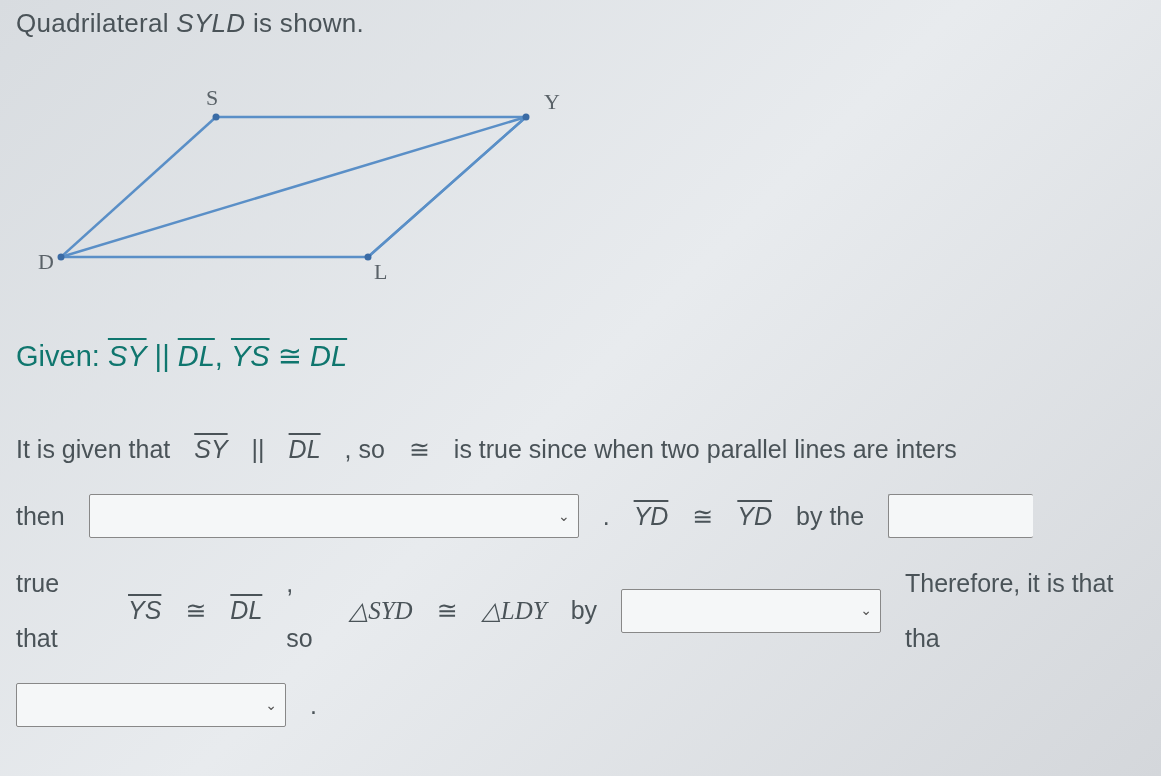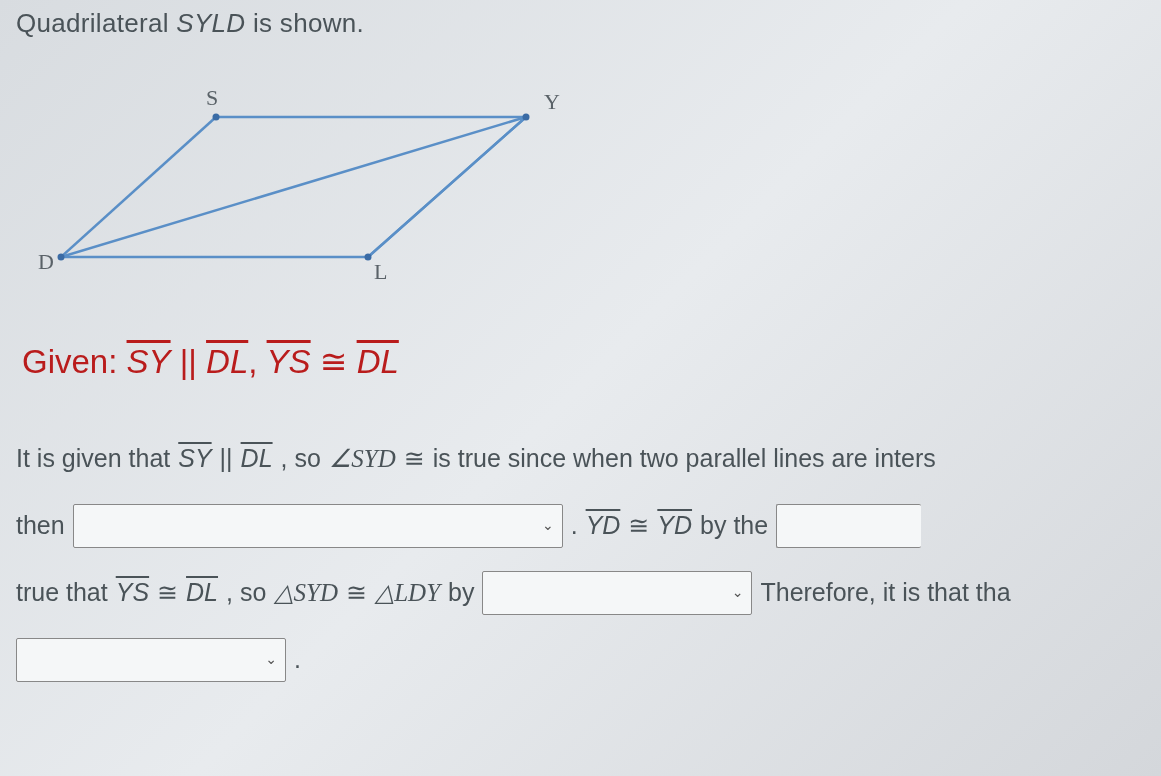--- a/index.html
+++ b/index.html
@@ -36,24 +36,23 @@
       margin-left: 0;
     }
     .vertex-label {
       position: absolute;
       font-size: 22px;
       color: #5a6268;
       font-family: Georgia, serif;
     }
     .given-prove {
       margin-top: 40px;
-      font-size: 33px;
+      font-size: 29px;
       line-height: 2.4;
-      color: #b91c1c;
-      margin-left: 6px;
+      color: #0f766e;
     }
     .overline {
       text-decoration: overline;
       font-style: italic;
     }
     .math {
       font-style: italic;
       font-family: Georgia, serif;
     }
     .paragraph-intro {
@@ -65,21 +64,21 @@
       font-size: 25px;
       color: #4a5358;
       margin-top: 30px;
       line-height: 2.2;
     }
     .proof-line {
       display: flex;
       align-items: center;
       flex-wrap: nowrap;
       margin-bottom: 12px;
-      gap: 8px;
+      gap: 24px;
     }
     .dropdown {
       display: inline-flex;
       align-items: center;
       justify-content: flex-end;
       border: 1px solid #888;
       background: #f5f7f8;
       height: 44px;
       padding: 0 8px;
       vertical-align: middle;
@@ -139,21 +138,20 @@
   </div>
 
 
   <div class="proof-paragraph">
     <div class="proof-line">
       <span>It is given that </span>
       <span class="overline">SY</span>
       <span> || </span>
       <span class="overline">DL</span>
         <span>, so </span>
-      <span class="math">∠SYD</span>
       <span> ≅ </span>
       <span> is true since when two parallel lines are inters</span>
     </div>
 
     <div class="proof-line">
       <span>then</span>
       <div class="dropdown wide">
         <span class="chevron">⌄</span>
       </div>
       <span>. </span>

